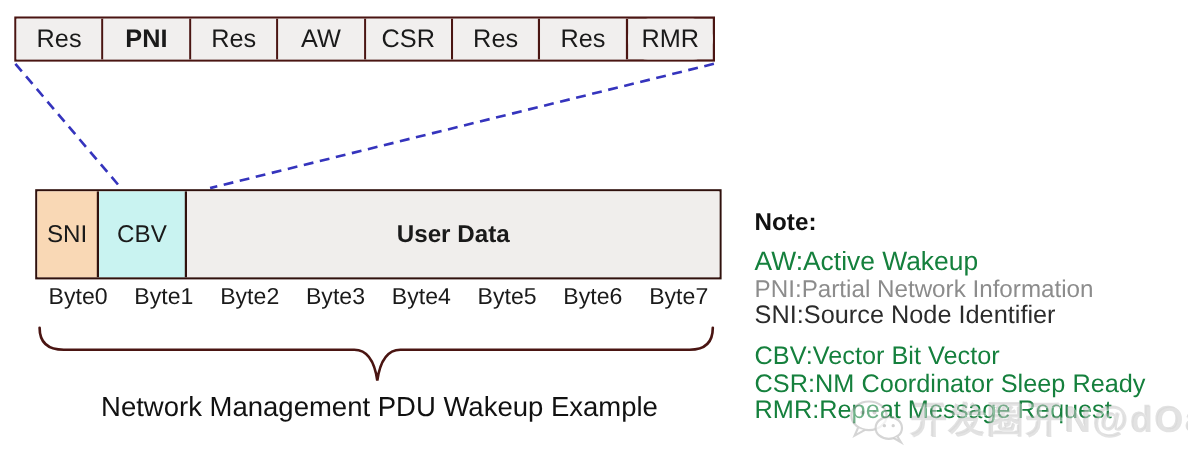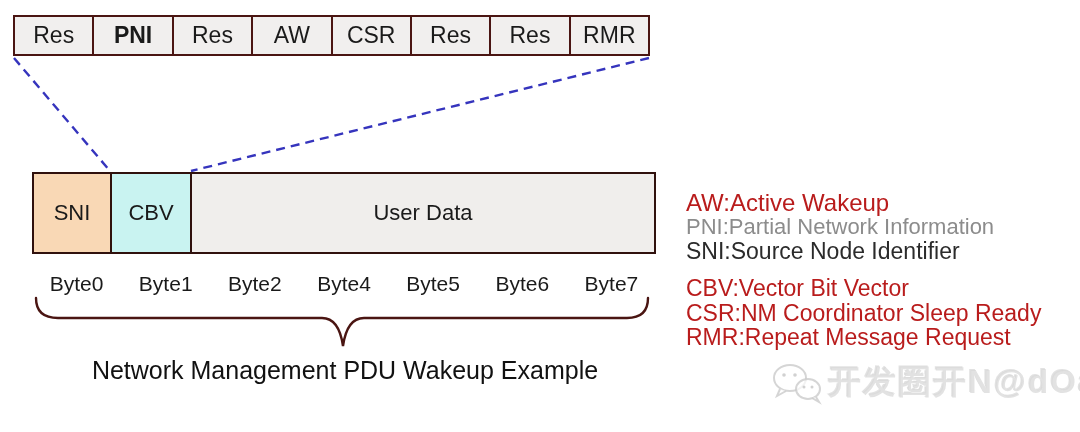--- a/index.html
+++ b/index.html
@@ -36,41 +36,40 @@
     position:absolute;left:32px;top:172px;width:624px;height:82px;
     display:flex;
     border:2.5px solid var(--row-border-dark);
     box-sizing:border-box;
   }
   .byte-cell{
     display:flex;align-items:center;justify-content:center;
     font-size:22px;color:var(--text-dark);
     box-sizing:border-box;
   }
-  .cell-sni{width:78px;background:var(--sni-bg);border-right:2.5px solid var(--row-border-dark);}
+  .cell-sni{width:56px;background:var(--sni-bg);border-right:2.5px solid var(--row-border-dark);}
   .cell-cbv{width:80px;background:var(--cbv-bg);border-right:2.5px solid var(--row-border-dark);}
-  .cell-user{flex:1;background:var(--user-bg);}
+  .cell-user{flex:1;background:var(--user-bg);font-weight:bold;}
   
   .byte-labels{
     position:absolute;left:32px;top:258px;width:624px;
     display:flex;
-    margin-top:14px;
   }
   .byte-label{
     flex:1;text-align:center;font-size:21px;color:var(--text-dark);
   }
   
   .caption{
     position:absolute;left:35px;top:356px;width:620px;
     text-align:center;font-size:25px;color:#111;
   }
   
   .notes{position:absolute;left:686px;top:190px;line-height:1.06;}
   .note-title{font-size:22px;font-weight:bold;color:#111;margin-bottom:12px;}
-  .note-line{font-size:23px;color:#b91c1c;white-space:nowrap;}
+  .note-line{font-size:23px;color:#15803d;white-space:nowrap;}
   .note-aw{font-size:24px;}
   .note-pni{color:var(--note-gray);font-size:22px;}
   .note-sni{color:#2b2b2b;}
   .note-gap{height:13px;}
   
   .watermark{
     position:absolute;left:770px;top:360px;
     display:flex;align-items:center;gap:4px;
     opacity:0.55;pointer-events:none;
   }
@@ -107,29 +106,31 @@
   <div class="byte-row">
     <div class="byte-cell cell-sni">SNI</div>
     <div class="byte-cell cell-cbv">CBV</div>
     <div class="byte-cell cell-user">User Data</div>
   </div>
 
   <div class="byte-labels">
     <div class="byte-label">Byte0</div>
     <div class="byte-label">Byte1</div>
     <div class="byte-label">Byte2</div>
+    <div class="byte-label">Byte3</div>
     <div class="byte-label">Byte4</div>
     <div class="byte-label">Byte5</div>
     <div class="byte-label">Byte6</div>
     <div class="byte-label">Byte7</div>
   </div>
 
   <div class="caption">Network Management PDU Wakeup Example</div>
 
   <div class="notes">
+    <div class="note-title">Note:</div>
     <div class="note-line note-aw">AW:Active Wakeup</div>
     <div class="note-line note-pni">PNI:Partial Network Information</div>
     <div class="note-line note-sni">SNI:Source Node Identifier</div>
     <div class="note-gap"></div>
     <div class="note-line note-cbv">CBV:Vector Bit Vector</div>
     <div class="note-line note-csr">CSR:NM Coordinator Sleep Ready</div>
     <div class="note-line note-rmr">RMR:Repeat Message Request</div>
   </div>
 
   <div class="watermark">

